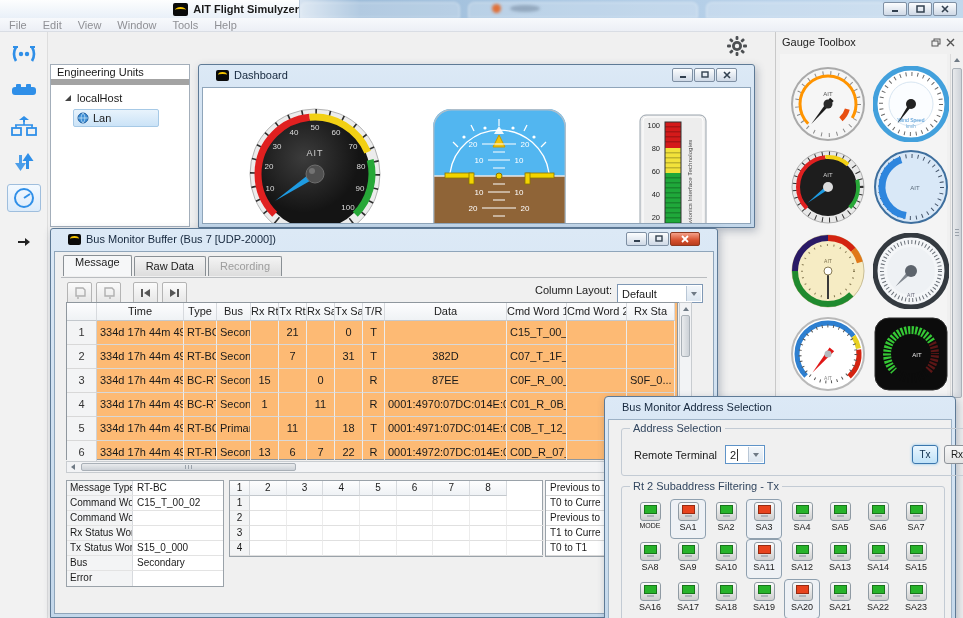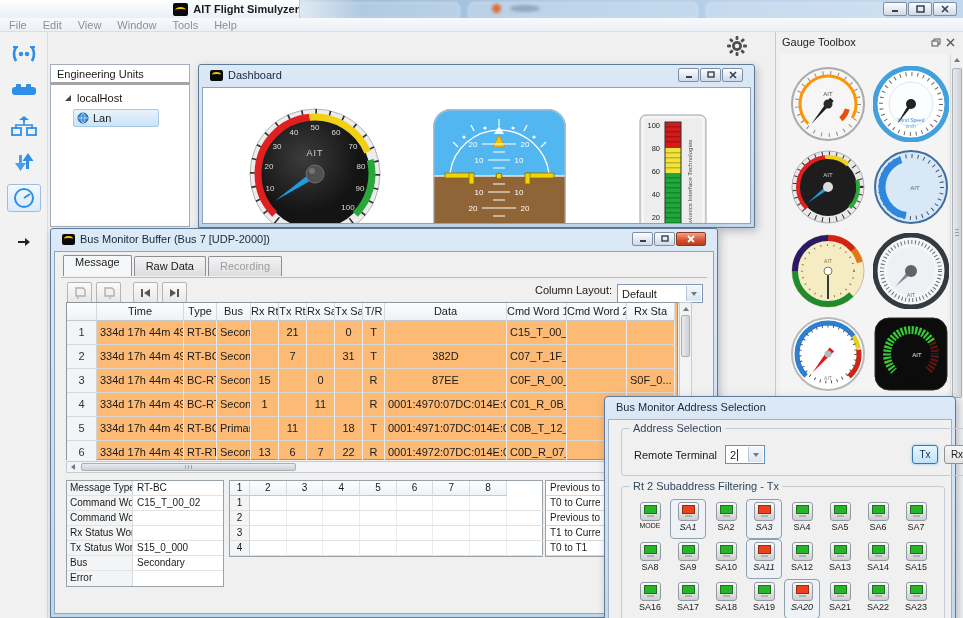--- a/index.html
+++ b/index.html
@@ -34,28 +34,28 @@
   
   #left-toolbar { left:0; top:32px; width:48px; height:586px; background:#f2f2f2; border-right:1px solid #dddddd;
     display:flex; flex-direction:column; align-items:center; }
   .ltb { width:34px; height:28px; display:flex; align-items:center; justify-content:center; margin-top:8px; }
   .ltb.sel { border:1px solid #9fbedd; background:linear-gradient(#f3f9ff,#dcebfa); border-radius:3px; }
 
   
   .panel { background:#ffffff; border:1px solid #a3aeba; }
   .aerowin { border:1px solid #5e7a96; border-radius:3px 3px 0 0;
     background:linear-gradient(#dcE9f6,#c3d7ea); box-shadow:2px 3px 8px rgba(40,60,90,.3); }
-  .aerowin .tbar { height:20px; display:flex; align-items:center; gap:5px; padding:0 11px; color:#15273d; }
+  .aerowin .tbar { height:20px; display:flex; align-items:center; gap:5px; padding:0 17px; color:#15273d; }
   .aerowin .client { position:absolute; left:3px; right:3px; top:22px; bottom:3px; background:#f0f0f0;
     border:1px solid #8fa5ba; }
   .tbar .cap { flex:1 1 auto; white-space:nowrap; overflow:hidden; }
 
   
   #eng-panel { left:50px; top:64px; width:140px; height:163px; }
-  #eng-header { height:20px; border-bottom:3px solid #a3a3a3; display:flex; align-items:center; padding-left:6px; }
+  #eng-header { height:20px; border-bottom:6px solid #a3a3a3; display:flex; align-items:center; padding-left:6px; }
   .tree-row { height:18px; display:flex; align-items:center; gap:4px; padding-left:14px; }
   .expander { width:0; height:0; border-left:6px solid transparent; border-bottom:6px solid #444; margin-right:2px; }
   .tree-child { margin-left:22px; padding:0 6px 0 3px; height:18px; display:flex; align-items:center; gap:4px;
     background:linear-gradient(#e8f3fc,#cbe3f7); border:1px solid #a6c9e6; border-radius:2px; }
 
   
   #dash-win { left:198px; top:64px; width:557px; height:164px; }
   #dash-client { background:#ffffff !important; overflow:hidden; }
 
   
@@ -141,21 +141,21 @@
   #rt-row { position:absolute; left:12px; top:16px; display:flex; align-items:center; gap:8px; }
   #rt-combo { width:40px; height:19px; border-color:#5e93c8; }
   #rt-combo .val:after { content:""; border-left:1px solid #333; margin-left:1px; }
   .txrx { width:26px; height:19px; border-radius:3px; text-align:center; line-height:17px; font-size:10px; }
   #tx-btn { position:absolute; right:42px; top:16px; border:1px solid #3a76ad; background:linear-gradient(#eaf6fe,#bfe2f8);
     box-shadow:0 0 3px #7fc0ea; color:#0b2c4a; }
   #rx-btn { position:absolute; right:10px; top:16px; border:1px solid #8e9399; background:linear-gradient(#f7f7f7,#e3e3e3); }
 
   #sa-grid { position:absolute; left:10px; top:12px; display:grid; grid-template-columns:repeat(8,38px); grid-auto-rows:40px; }
   .sa { width:36px; display:flex; flex-direction:column; align-items:center; padding-top:2px; border:1px solid transparent; border-radius:4px; }
-  .sa.boxed { border-color:#8fa0af; background:#eef1f5;font-style:italic; }
+  .sa.boxed { border-color:#8fa0af; background:#eef1f5; }
   .sa-btn { width:21px; height:19px; border:1px solid #8f9aa3; border-radius:3px;
     background:linear-gradient(#fbfbfb,#cfcfcf); position:relative; }
   .sa-led { position:absolute; left:3px; right:3px; top:2px; height:9px; border:1px solid rgba(0,0,0,.35); background:#27b32a; }
   .sa.red .sa-led { background:#e8431d; }
   .sa.gray .sa-led { background:#b9bdc0; }
   .sa-btn:after { content:""; position:absolute; left:6px; right:6px; bottom:3px; height:2px; background:#aeb4b9; }
   .sa-label { font-size:9px; margin-top:1px; color:#1a1a1a; }
   .sa.mode .sa-label { font-size:7px; }
 
   #gear { left:727px; top:36px; width:20px; height:20px; }

